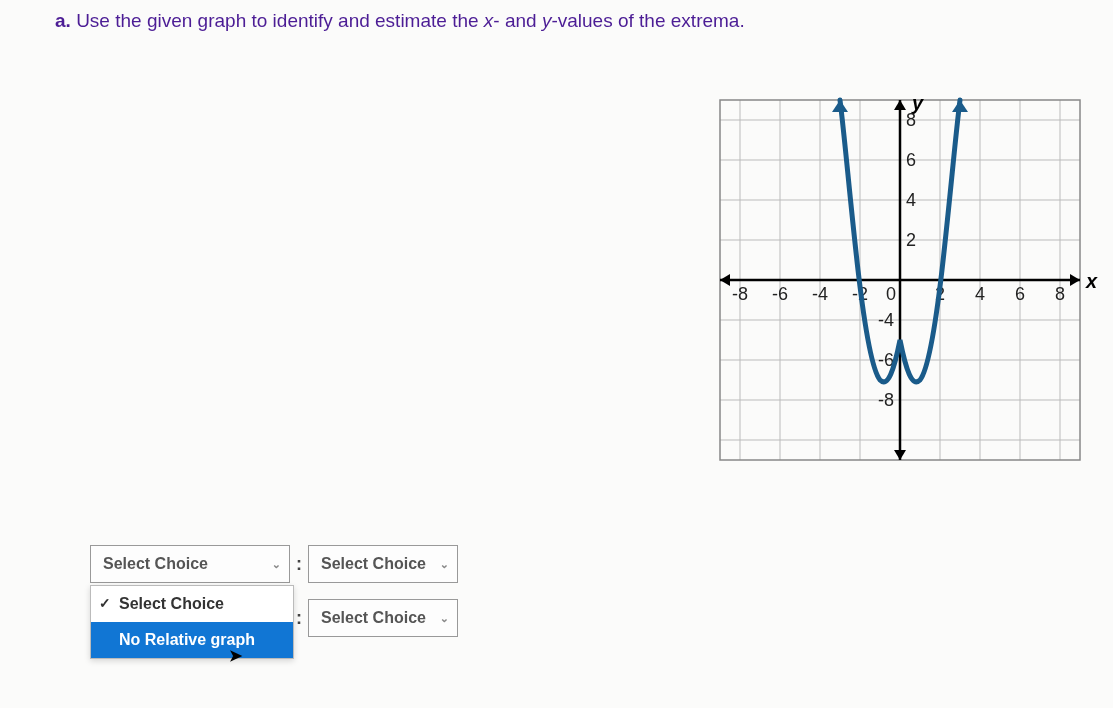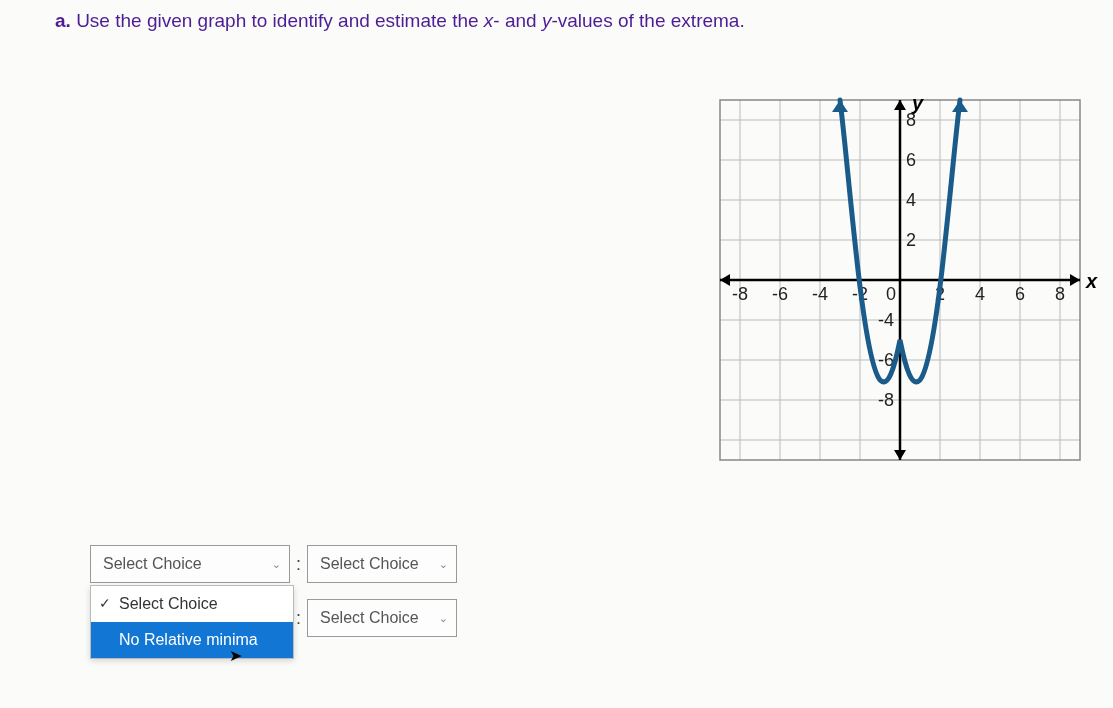--- a/index.html
+++ b/index.html
@@ -24,20 +24,21 @@
     position: absolute;
     top: 70px;
     left: 700px;
     width: 400px;
     height: 420px;
   }
   .dropdown-area {
     position: absolute;
     top: 545px;
     left: 90px;
+    font-weight: bold;
   }
   .row { display: flex; align-items: center; margin-bottom: 16px; }
   .select-box {
     border: 1px solid #999;
     background: #fdfdfd;
     height: 38px;
     padding: 0 28px 0 12px;
     display: inline-flex;
     align-items: center;
     font-size: 16px;
@@ -188,21 +189,21 @@
     <div class="select-box sb-narrow">
       <span>Select Choice</span>
       <span class="chev">⌄</span>
     </div>
 
     <div class="dropdown-open">
       <div class="opt selected">
         <span>Select Choice</span>
       </div>
       <div class="opt highlight">
-        <span>No Relative minima</span>
+        <span>No Relative graph</span>
         <span class="cursor-icon" style="left:138px; top:24px;">➤</span>
       </div>
     </div>
   </div>
 
   <div class="row">
     <div style="width:200px; visibility:hidden;" class="select-box sb-wide"></div>
     <span class="colon">:</span>
     <div class="select-box sb-narrow">
       <span>Select Choice</span>

